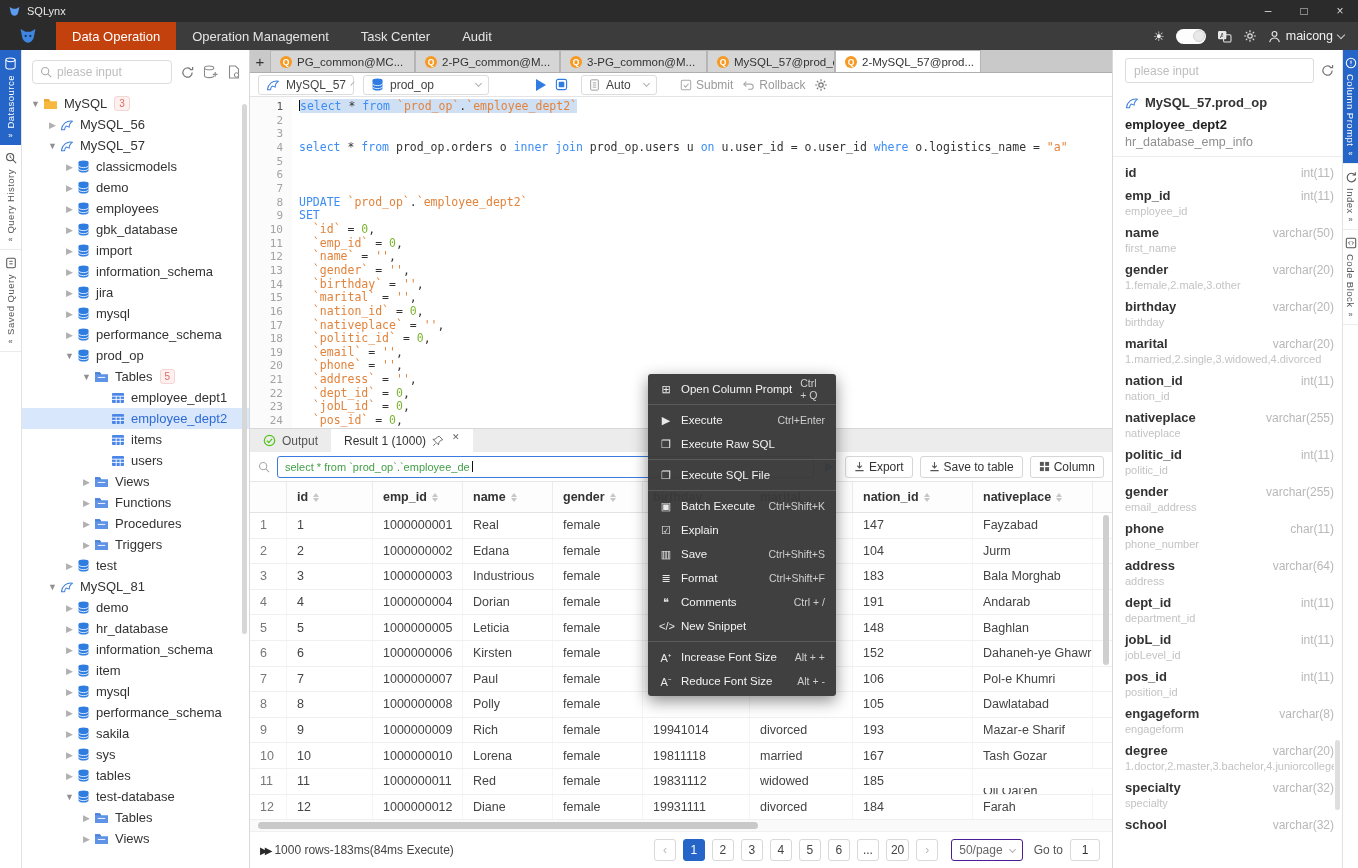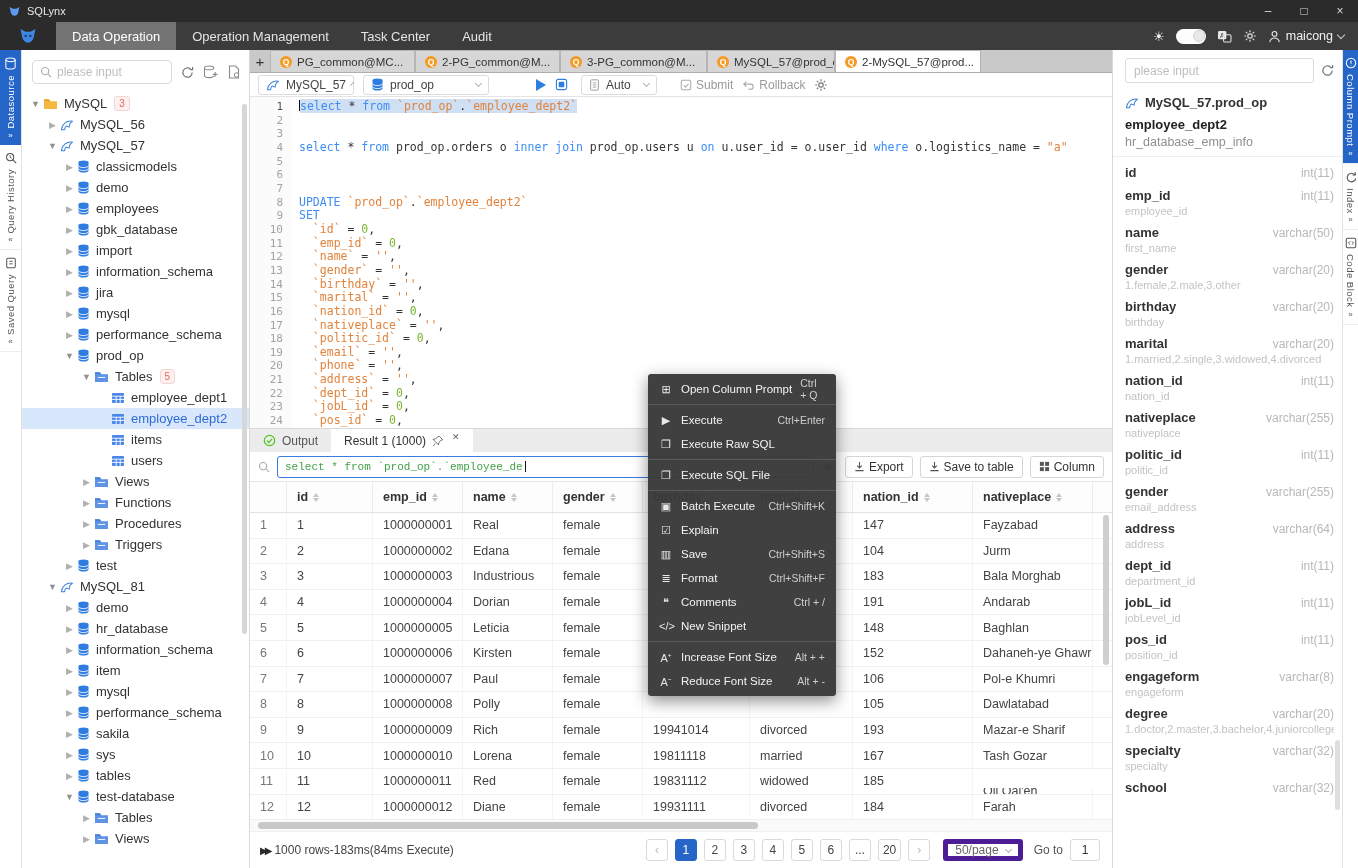--- a/index.html
+++ b/index.html
@@ -11,21 +11,21 @@
   .titlebar{position:absolute;left:0;top:0;width:1358px;height:22px;background:#2b2b2b;display:flex;align-items:center;color:#e8e8e8;font-size:11px;z-index:5;}
   .titlebar .tb-logo{margin:0 6px 0 8px;}
   .win-btns{margin-left:auto;display:flex;height:100%;}
   .win-btn{width:36px;display:flex;align-items:center;justify-content:center;color:#d8d8d8;font-size:12px;}
 
   
   .menubar{position:absolute;left:0;top:22px;width:1358px;height:28px;background:#3c3c3c;display:flex;align-items:stretch;z-index:5;}
   .logo-box{width:56px;background:#2b2b2b;display:flex;align-items:center;justify-content:center;flex:none;}
   .menu-items{display:flex;}
   .menu-item{padding:0 16px;display:flex;align-items:center;color:#e4e4e4;font-size:13px;white-space:nowrap;}
-  .menu-item.active{background:#737373;color:#fff;}
+  .menu-item.active{background:#c2410c;color:#fff;}
   .menubar-right{margin-left:auto;display:flex;align-items:center;gap:11px;padding-right:14px;color:#ddd;}
   .sun{font-size:13px;color:#f0f0f0;}
   .toggle{width:30px;height:15px;background:#fdfdfd;border-radius:8px;position:relative;}
   .toggle .knob{position:absolute;right:1px;top:1.5px;width:12px;height:12px;border-radius:50%;background:#e9e9e9;border:1px solid #d2d2d2;}
   .user-chunk{display:flex;align-items:center;gap:5px;font-size:12.5px;color:#f0f0f0;}
   .chev{width:6px;height:6px;border-right:1.4px solid #ccc;border-bottom:1.4px solid #ccc;transform:rotate(45deg);margin-top:-3px;}
 
   
   .left-rail{position:absolute;left:0;top:50px;width:22px;height:818px;background:#fff;border-right:1px solid #e2e2e2;z-index:4;}
   .rail-tab{display:flex;flex-direction:column;align-items:center;padding:7px 0 5px;color:#555;border-bottom:1px solid #ececec;width:100%;}
@@ -74,21 +74,21 @@
   .line .selwrap{background:#cfe0f5;}
   .cursor{display:inline-block;width:1px;height:11px;background:#111;vertical-align:-1px;}
 
   
   .results{position:absolute;left:0;top:378px;width:862px;height:440px;background:#fff;}
   .res-tabs{height:24px;background:#ececec;display:flex;align-items:stretch;border-top:1px solid #d8d8d8;}
   .res-tab{display:flex;align-items:center;gap:6px;padding:0 13px;font-size:12px;color:#555;}
   .res-tab.active{background:#fff;color:#333;}
   .res-close{font-size:9px;color:#666;margin-left:2px;align-self:flex-start;margin-top:3px;}
   .filter-bar{height:29px;display:flex;align-items:center;padding:0 8px;gap:7px;background:#fff;}
-  .filter-input{width:606px;height:22px;border:1px solid #3a7be0;border-radius:3px;display:flex;align-items:center;padding:0 7px;font-family:Liberation Mono, monospace;font-size:11px;color:#43a047;white-space:nowrap;overflow:hidden;}
+  .filter-input{width:606px;height:22px;border:1px solid #3a7be0;border-radius:3px;display:flex;align-items:center;padding:0 7px;font-family:Liberation Sans, sans-serif;font-size:11px;color:#43a047;white-space:nowrap;overflow:hidden;}
   .fplay{width:0;height:0;border-left:9px solid #2f7de1;border-top:5.5px solid transparent;border-bottom:5.5px solid transparent;margin:0 4px;}
   .res-btn{height:22px;border:1px solid #d6d6d6;border-radius:3px;padding:0 8px;display:flex;align-items:center;gap:4px;font-size:12px;color:#333;background:#fff;white-space:nowrap;}
 
   .grid{position:relative;}
   .grid-header{display:flex;height:32px;border-top:1px solid #e6e6e6;border-bottom:1px solid #e3e3e3;background:#fdfdfd;}
   .gh-cell{display:flex;align-items:center;padding:0 10px;font-weight:bold;font-size:12.5px;color:#333;border-right:1px solid #ececec;gap:5px;flex:none;}
   .sorter{display:flex;flex-direction:column;gap:1px;}
   .sorter i{width:0;height:0;border-left:3.5px solid transparent;border-right:3.5px solid transparent;}
   .sorter .up{border-bottom:4px solid #c6c6c6;}
   .sorter .dn{border-top:4px solid #c6c6c6;}
@@ -98,21 +98,21 @@
   .vthumb{position:absolute;right:3px;top:34px;width:6px;height:150px;background:#cfcfcf;border-radius:3px;}
 
   .hscroll{height:11px;background:#fafafa;position:relative;}
   .hthumb{position:absolute;left:8px;top:2px;width:500px;height:7px;background:#c9c9c9;border-radius:4px;}
   .status-bar{height:37px;display:flex;align-items:center;padding:0 12px 0 10px;border-top:1px solid #f0f0f0;font-size:12px;color:#444;}
   .rows-icon{color:#2a2a2a;font-size:10px;letter-spacing:-3px;margin-right:5px;}
   .pagination{margin-left:auto;display:flex;align-items:center;gap:7px;}
   .page-btn{min-width:22px;height:22px;border:1px solid #d9d9d9;border-radius:3px;display:flex;align-items:center;justify-content:center;font-size:12px;color:#444;background:#fff;padding:0 4px;}
   .page-btn.active{background:#2565c7;border-color:#2565c7;color:#fff;}
   .page-btn.nav{color:#b9b9b9;}
-  .page-size{height:22px;border:5px solid #4c1d95;border-radius:3px;display:flex;align-items:center;padding:0 7px;gap:7px;color:#666;font-size:12px;margin-left:6px;}
+  .page-size{height:22px;border:1px solid #4c1d95;border-radius:3px;display:flex;align-items:center;padding:0 7px;gap:7px;color:#666;font-size:12px;margin-left:6px;}
   .goto-label{color:#555;margin-left:4px;}
   .goto-input{width:30px;height:22px;border:1px solid #d9d9d9;border-radius:3px;display:flex;align-items:center;justify-content:center;font-size:12px;color:#333;}
 
   
   .right-panel{position:absolute;left:1112px;top:50px;width:230px;height:818px;border-left:1px solid #d9d9d9;background:#fff;padding:8px 8px 0 12px;overflow:hidden;}
   .rp-search-row{display:flex;align-items:center;gap:7px;}
   .rp-search{flex:1;display:flex;align-items:center;border:1px solid #dcdcdc;border-radius:3px;height:25px;padding:0 8px;}
   .rp-conn{display:flex;align-items:center;gap:6px;margin-top:12px;font-size:13px;font-weight:bold;color:#333;}
   .rp-table{font-size:13px;font-weight:bold;margin-top:7px;color:#222;}
   .rp-comment{font-size:12.5px;color:#8f8f8f;margin:3px 0 7px;}
@@ -1163,20 +1163,27 @@
       </div>
       <div class="field">
         <div class="field-top">
           <span class="f-name">gender</span>
           <span class="f-type">varchar(255)</span>
         </div>
         <div class="f-comment">email_address</div>
       </div>
       <div class="field">
         <div class="field-top">
+          <span class="f-name">phone</span>
+          <span class="f-type">char(11)</span>
+        </div>
+        <div class="f-comment">phone_number</div>
+      </div>
+      <div class="field">
+        <div class="field-top">
           <span class="f-name">address</span>
           <span class="f-type">varchar(64)</span>
         </div>
         <div class="f-comment">address</div>
       </div>
       <div class="field">
         <div class="field-top">
           <span class="f-name">dept_id</span>
           <span class="f-type">int(11)</span>
         </div>

